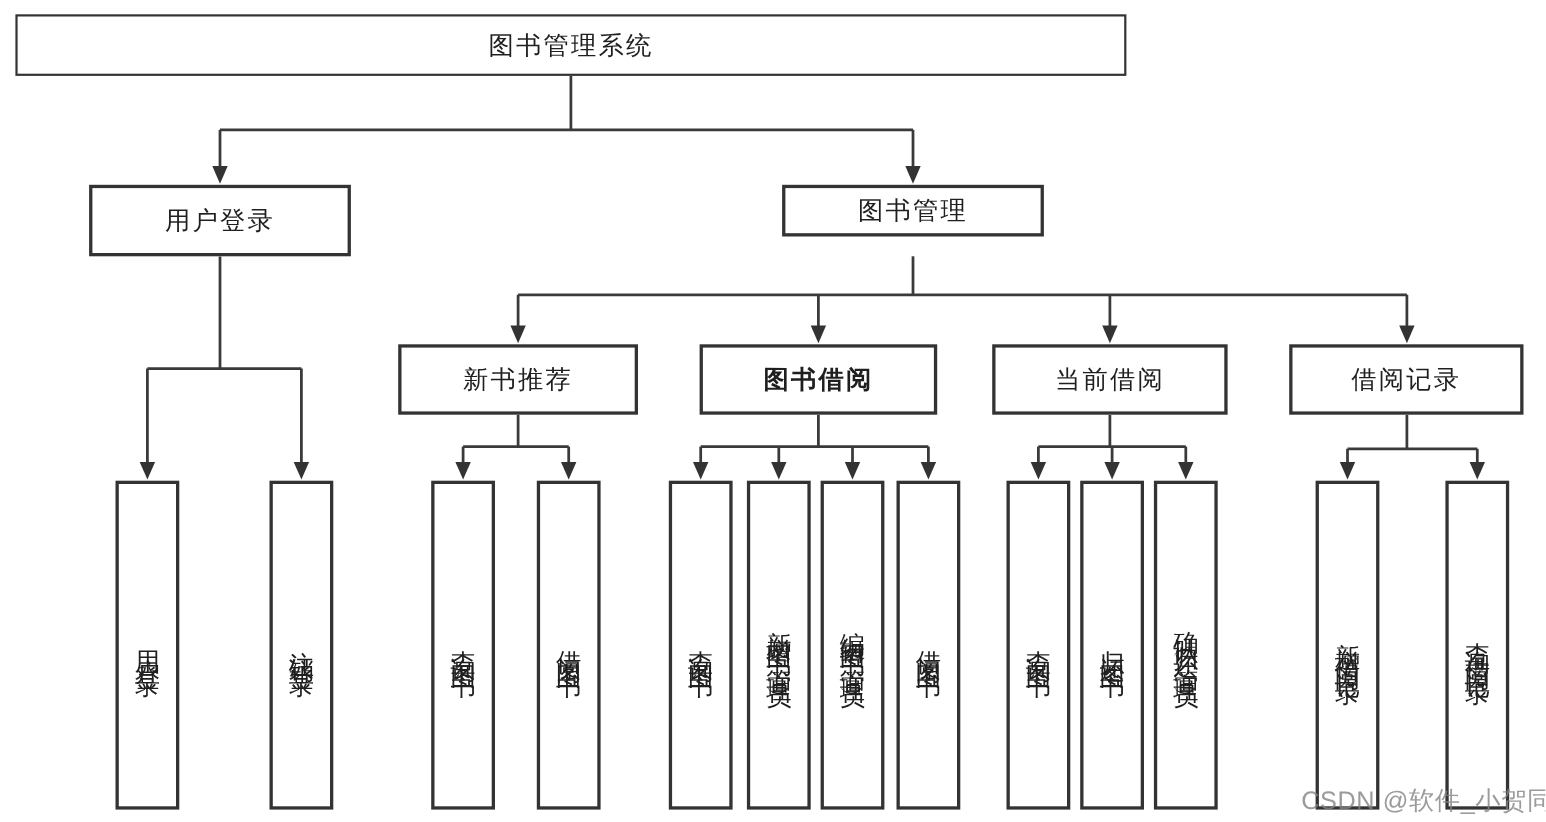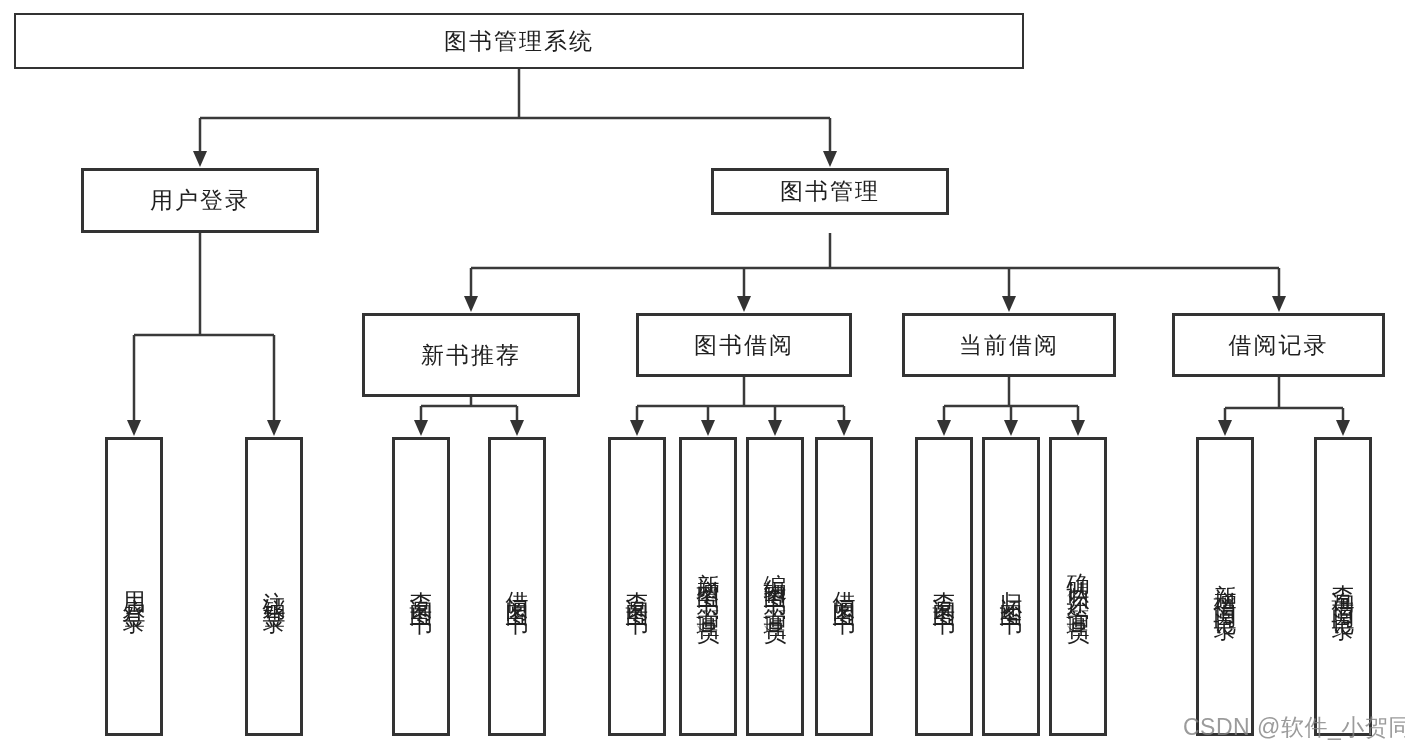--- a/index.html
+++ b/index.html
@@ -127,24 +127,24 @@
     <span class="h-label">图书管理系统</span>
   </div>
 
   <div class="node" style="left:81px; top:168px; width:238px; height:65px;">
     <span class="h-label">用户登录</span>
   </div>
   <div class="node" style="left:711px; top:168px; width:238px; height:47px;">
     <span class="h-label">图书管理</span>
   </div>
 
-  <div class="node" style="left:362px; top:313px; width:218px; height:84px;">
+  <div class="node" style="left:362px; top:313px; width:218px; height:64px;">
     <span class="h-label">新书推荐</span>
   </div>
-  <div class="node" style="left:636px; top:313px; width:216px; height:64px;">
+  <div class="node" style="left:636px; top:313px; width:216px; height:64px;font-weight:bold;">
     <span class="h-label">图书借阅</span>
   </div>
   <div class="node" style="left:902px; top:313px; width:214px; height:64px;">
     <span class="h-label">当前借阅</span>
   </div>
   <div class="node" style="left:1172px; top:313px; width:213px; height:64px;">
     <span class="h-label">借阅记录</span>
   </div>
 
   <div class="node leaf" style="left:105px; top:437px;">

